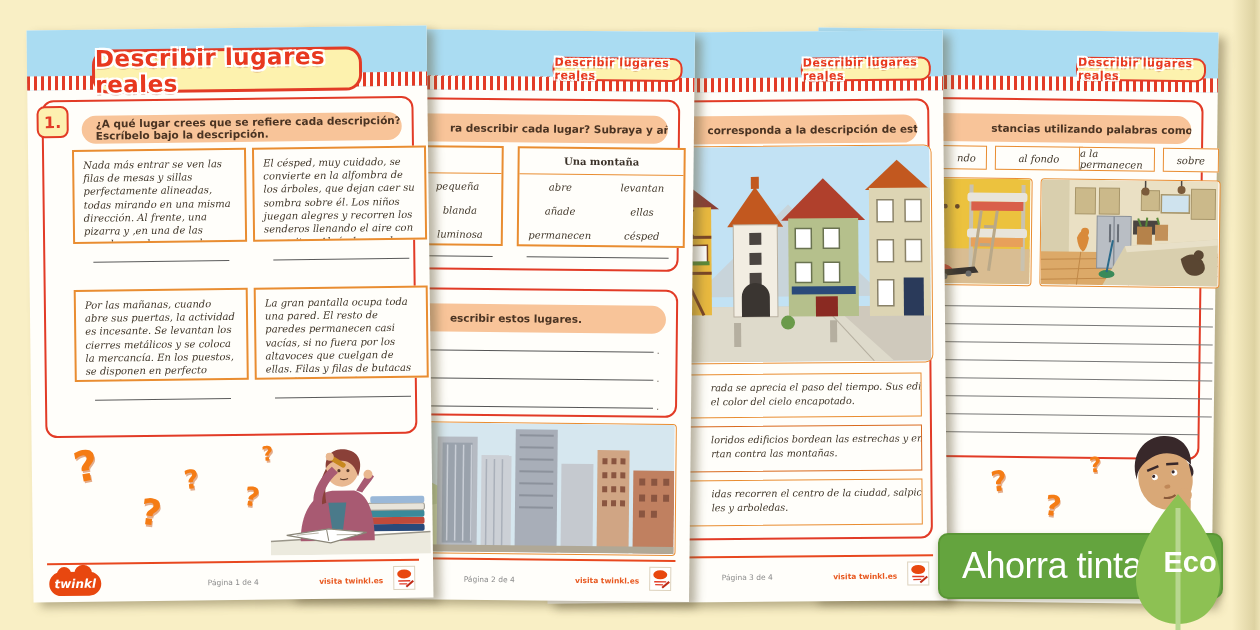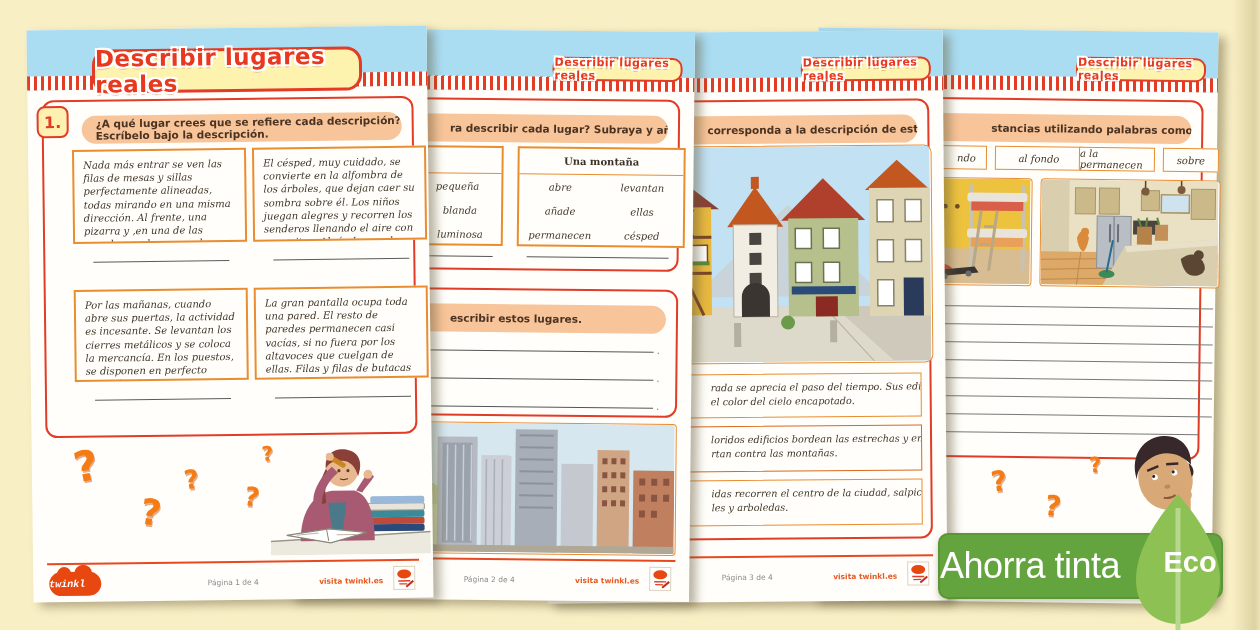--- a/index.html
+++ b/index.html
@@ -39,21 +39,21 @@
     padding:7px 9px; font-size:10px; font-style:italic; line-height:1.32; color:#41372a;
     font-family:"DejaVu Serif", serif; overflow:hidden; }
   .ansline { position:absolute; height:0; border-bottom:1.5px solid #5a5a5a; }
 
   .qm { position:absolute; color:#f57c14; font-weight:bold; text-shadow:1px 2px 0 rgba(196,74,2,.45); line-height:1; }
 
   .footer-line { position:absolute; left:14px; right:14px; height:2px; background:#e8481f; }
   .footer-page { position:absolute; font-size:7.5px; color:#8a8a8a; }
   .footer-visit { position:absolute; font-size:7.5px; font-weight:bold; color:#e8581f;margin-left:16px; }
   .twinkl-cloud { position:absolute; width:52px; height:24px; background:#e8470f; border-radius:12px;
-    display:flex; align-items:center; color:#fff; font-weight:bold; font-style:italic; font-size:10px;font-family:Liberation Mono, monospace; }
+    display:flex; align-items:center; justify-content:center; color:#fff; font-weight:bold; font-style:italic; font-size:12px; }
   .twinkl-cloud:before { content:""; position:absolute; left:8px; top:-5px; width:14px; height:14px; background:#e8470f; border-radius:50%; }
   .twinkl-cloud:after { content:""; position:absolute; right:9px; top:-7px; width:18px; height:18px; background:#e8470f; border-radius:50%; }
   .twinkl-cloud span { position:relative; z-index:1; }
 
   .stamp { position:absolute; width:22px; height:24px; background:#fff; border:1px solid #ddd2bc; }
 
   
   .tbl { position:absolute; border:2px solid #e98d31; background:#fffefa; }
   .tbl-head { height:26px; border-bottom:1.5px solid #e98d31; display:flex; align-items:center; justify-content:center;
     font-size:10px; font-weight:bold; color:#3a3128; font-family:"DejaVu Serif", serif; }
@@ -75,21 +75,21 @@
     color:#41372a; font-family:"DejaVu Serif", serif; overflow:hidden; }
 
   .imgframe { position:absolute; border:1.5px solid #e98d31; border-radius:4px; overflow:hidden; background:#fff; }
   svg { display:block; }
 
   
   .eco-band { position:absolute; left:938px; top:533px; width:285px; height:66px; background:#64a43e;
     border:2px solid #5a9636; border-radius:10px; z-index:60; display:flex; align-items:center;
     box-shadow:0 3px 6px rgba(80,70,30,.3); }
   .eco-band span { color:#fff; font-size:36px; font-family:"Liberation Sans", sans-serif; font-weight:500;
-    letter-spacing:-.5px; }
+    padding-left:22px; letter-spacing:-.5px; }
   .eco-leaf { position:absolute; left:1128px; top:492px; z-index:61; }
   .eco-text { position:absolute; left:1152px; top:546px; width:76px; text-align:center; z-index:62; color:#fff;
     font-size:29px; font-weight:bold; font-family:"Liberation Sans", sans-serif; }
 </style>
 </head>
 <body>
 
 <div class="canvas">
 
   <div class="page p1">

